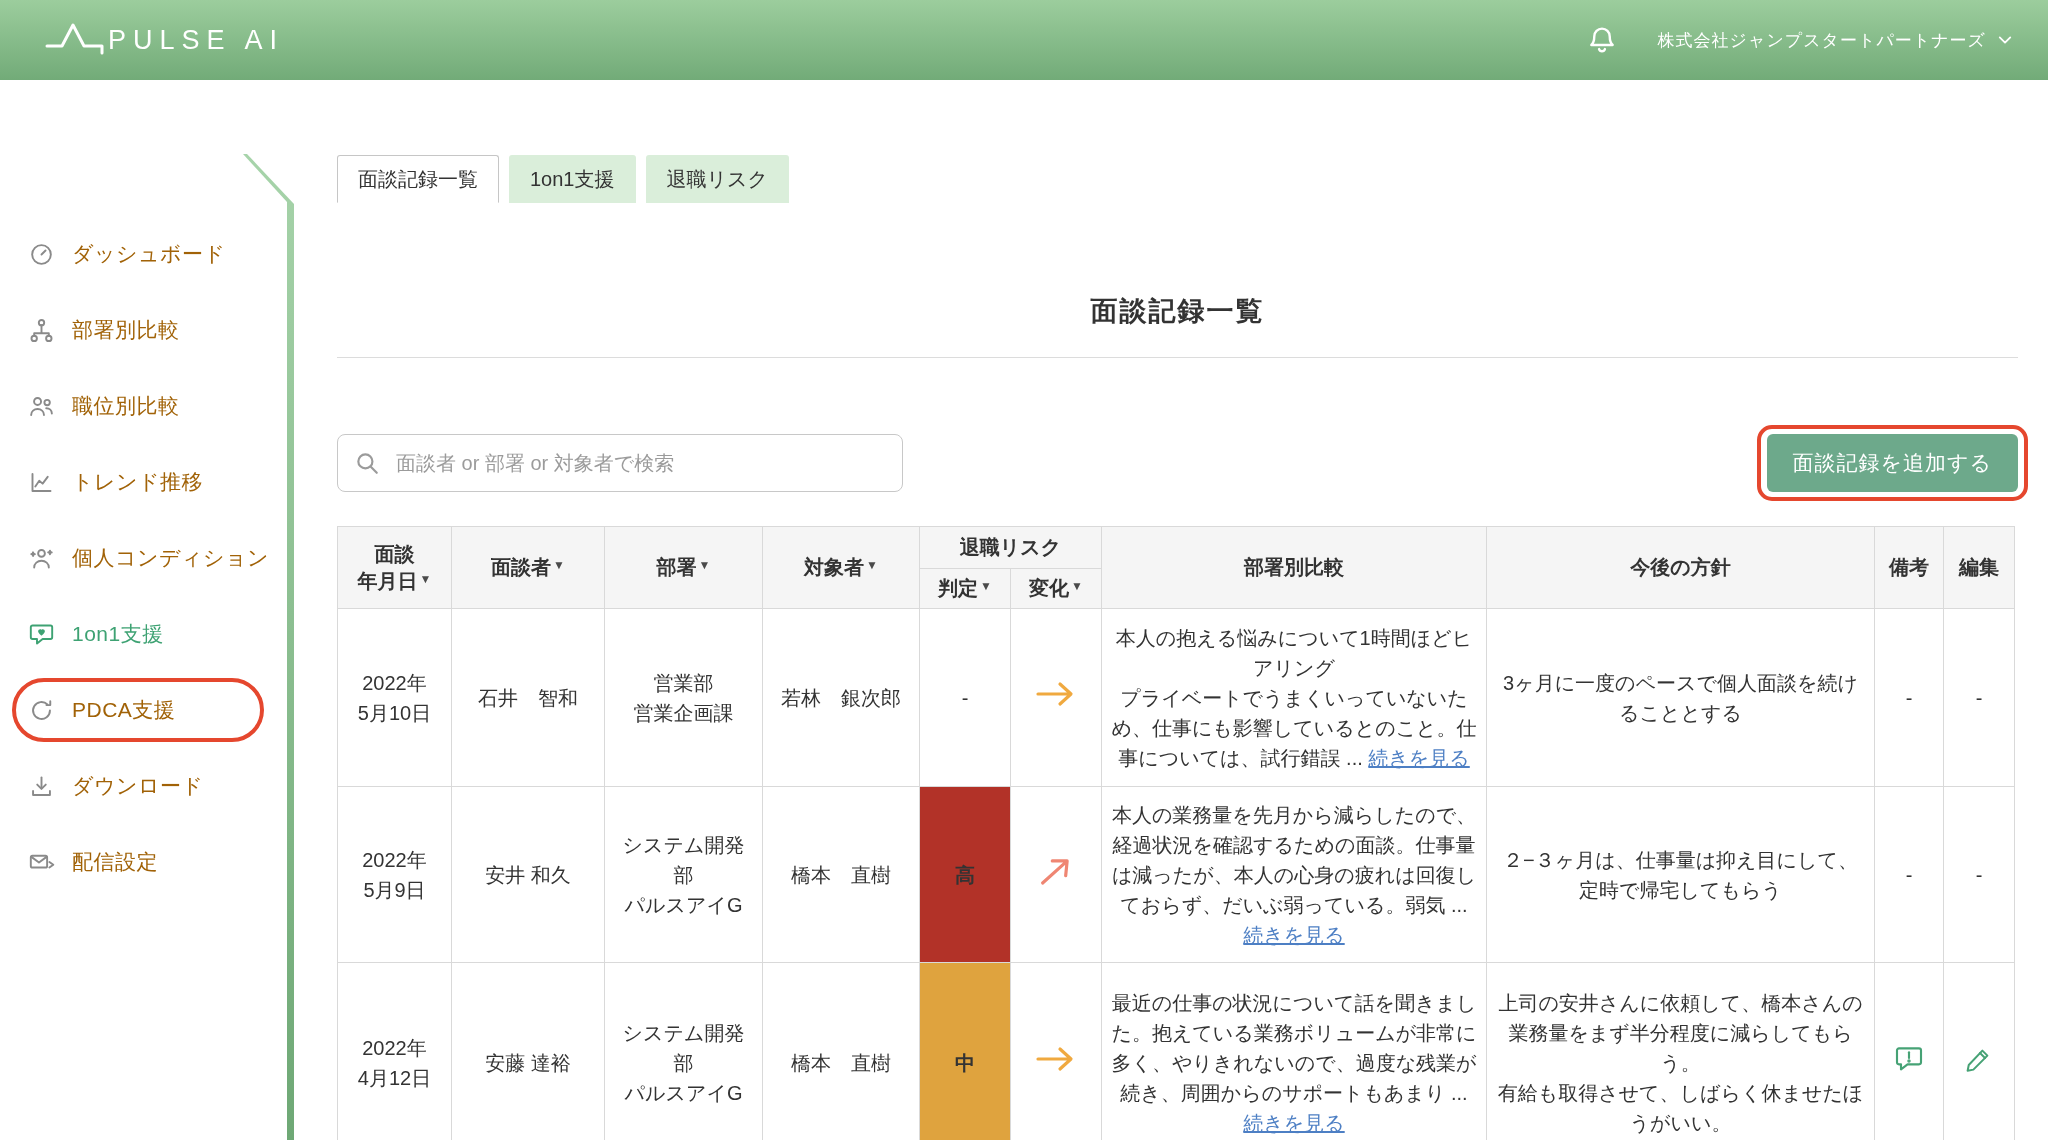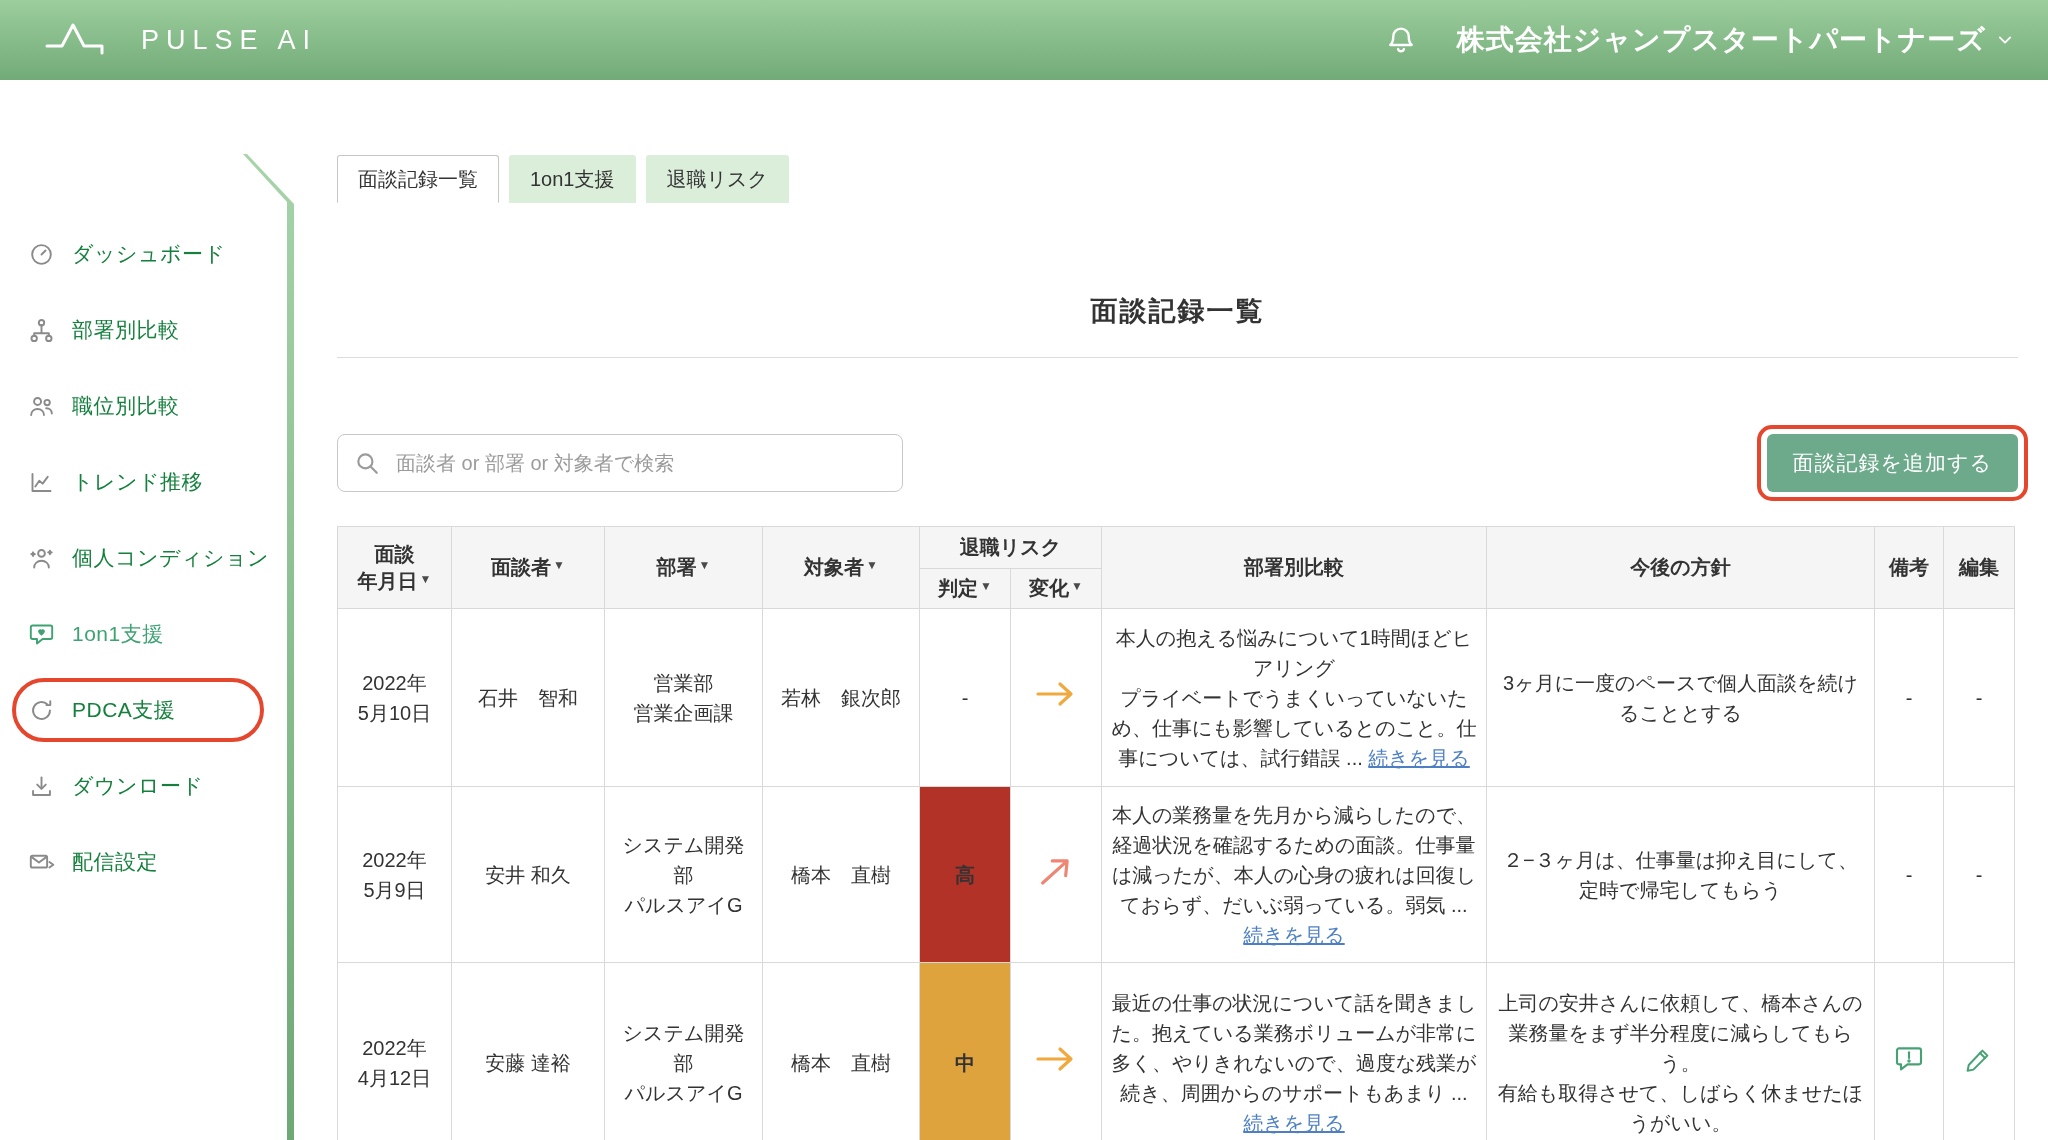--- a/index.html
+++ b/index.html
@@ -9,42 +9,42 @@
     font-family:"Liberation Sans","DejaVu Sans",sans-serif; color:#333;
   }
   .screen { position:relative; width:2048px; height:1140px; }
 
   
   .app-header {
     position:absolute; top:0; left:0; right:0; height:80px;
     background:linear-gradient(180deg,#9ccd9d 0%,#72ab78 100%);
     display:flex; align-items:center; padding:0 34px 0 44px; z-index:20;
   }
-  .brand { display:flex; align-items:center; gap:33px; }
+  .brand { display:flex; align-items:center; gap:0; }
   .brand-text { color:#fff; font-size:27px; letter-spacing:7px; font-weight:400; }
   .header-right { margin-left:auto; display:flex; align-items:center; gap:40px; }
   .bell { display:flex; cursor:pointer; }
   .company-select { display:flex; align-items:center; gap:10px; cursor:pointer; }
-  .company-name { color:#fff; font-size:28px; font-weight:700; letter-spacing:1px; }
+  .company-name { color:#fff; font-size:17px; font-weight:400; letter-spacing:1px; }
 
   
   .sidebar {
     position:absolute; top:154px; left:0; bottom:0; width:294px;
     background:linear-gradient(168deg,#aad6ad 0%,#6ea875 100%);
     clip-path:polygon(0 0,247px 0,294px 50px,294px 100%,0 100%);
     z-index:10;
   }
   .sidebar-inner {
     position:absolute; inset:0; background:#fff;
     clip-path:polygon(0 0,243px 0,287px 48px,287px 100%,0 100%);
     padding-top:62px;
   }
   .side-item {
     position:relative; height:76px; display:flex; align-items:center;
-    padding-left:28px; gap:17px; font-size:21px; color:#15803d; cursor:pointer;
+    padding-left:28px; gap:17px; font-size:21px; color:#a16207; cursor:pointer;
     letter-spacing:0.5px;
   }
   .side-item .icn { width:27px; height:27px; color:#8a8a8a; flex:none; display:flex; align-items:center; }
   .side-item.active { color:#3ea273; }
   .side-item.active .icn { color:#3ea273; }
   .annotation-side {
     position:absolute; left:12px; top:524px; width:252px; height:64px;
     border:4px solid #e5472e; border-radius:32px; pointer-events:none; z-index:5;
   }
 

